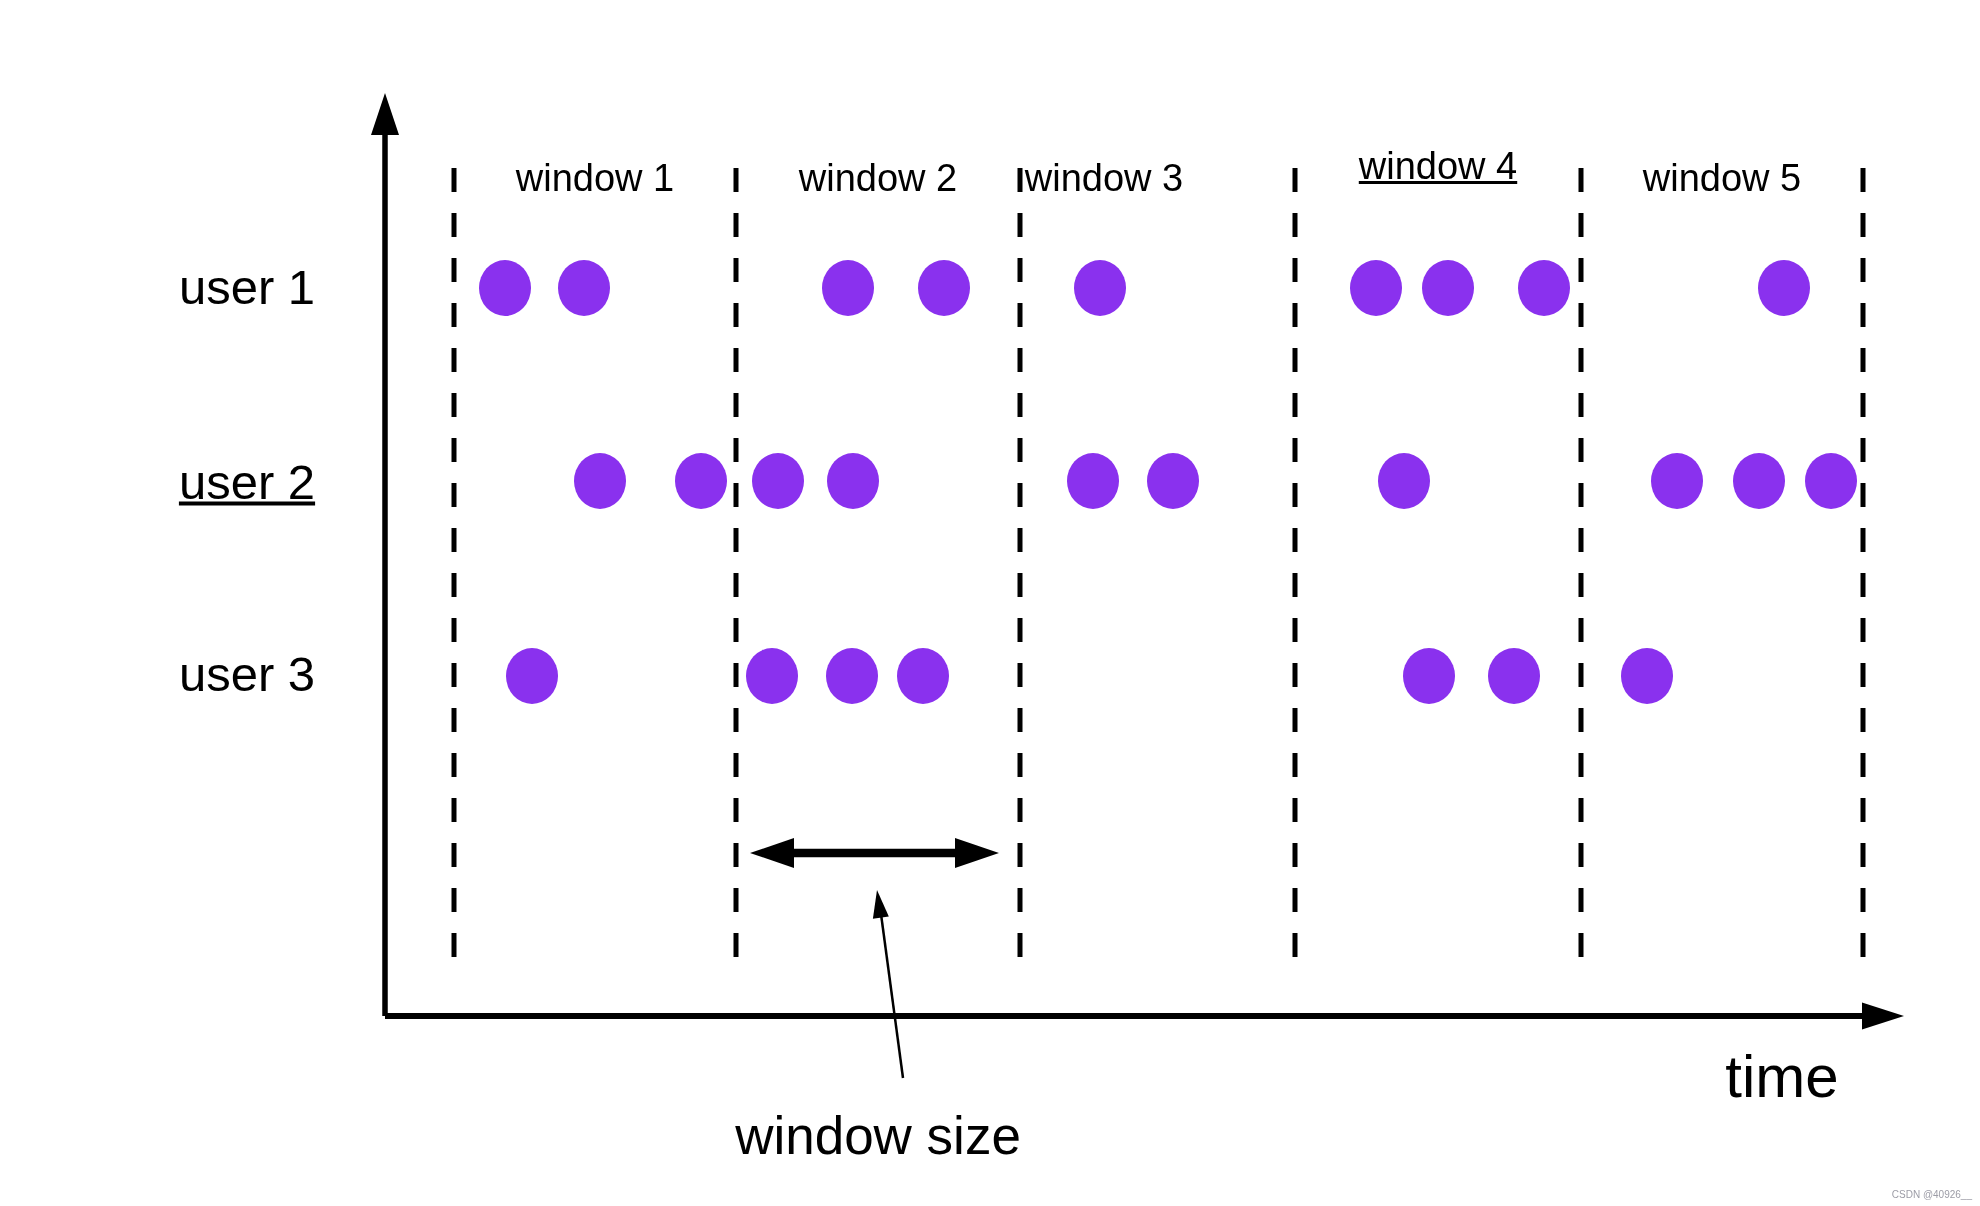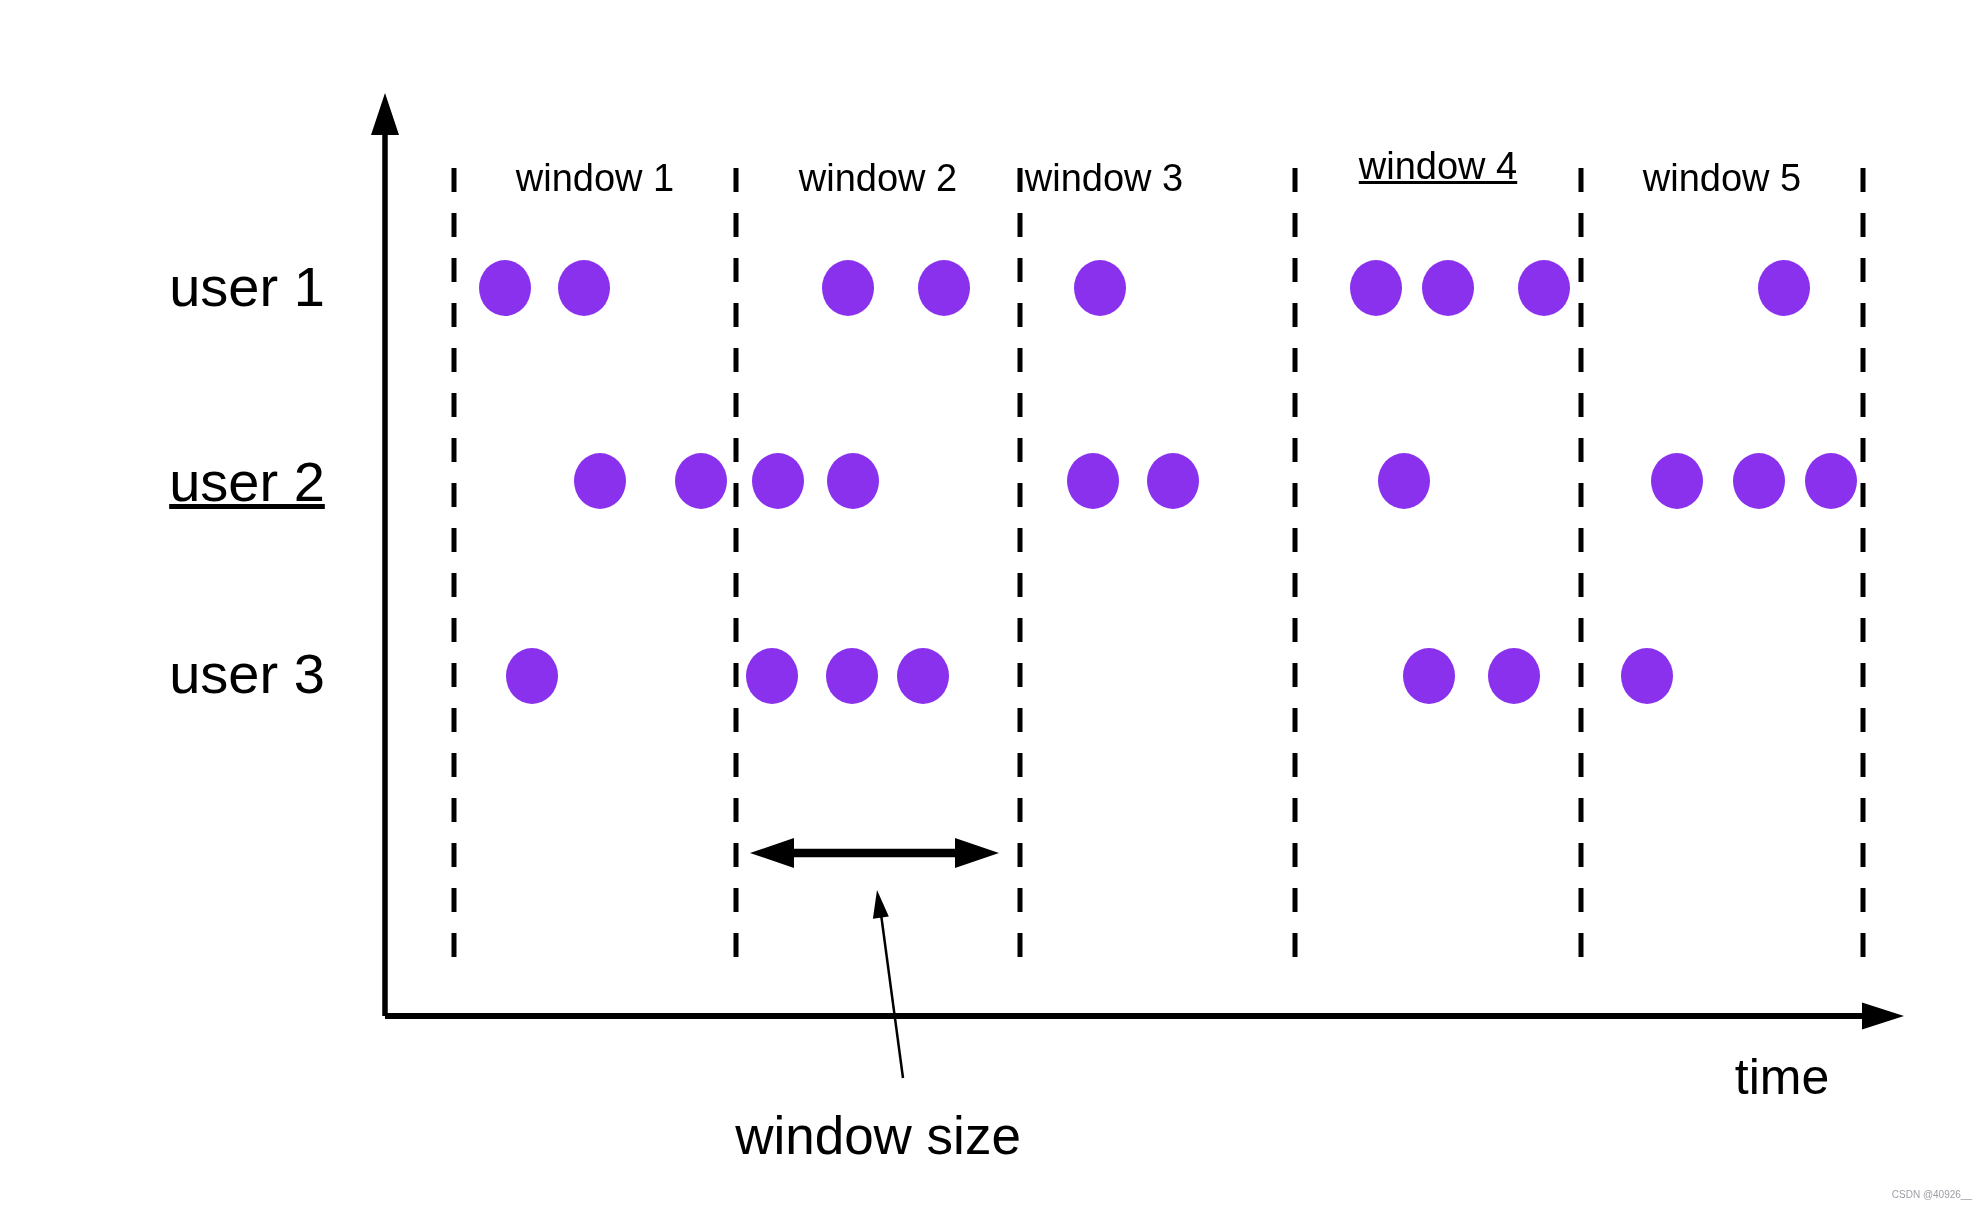--- a/index.html
+++ b/index.html
@@ -12,23 +12,23 @@
     overflow: hidden;
   }
   .stage svg { position: absolute; left: 0; top: 0; width: 1980px; height: 1206px; }
   .lbl {
     position: absolute;
     transform: translate(-50%, -50%);
     white-space: nowrap;
     color: #000000;
     line-height: 1;
   }
-  .user-lbl   { font-size: 56px; }
+  .user-lbl   { font-size: 49px; }
   .win-lbl    { font-size: 38px; }
-  .time-lbl   { font-size: 50px; }
+  .time-lbl   { font-size: 60px; }
   .size-lbl   { font-size: 53px; }
   .watermark {
     position: absolute;
     right: 8px;
     bottom: 6px;
     font-size: 10px;
     color: #9C9CA6;
     white-space: nowrap;
   }
 </style>

